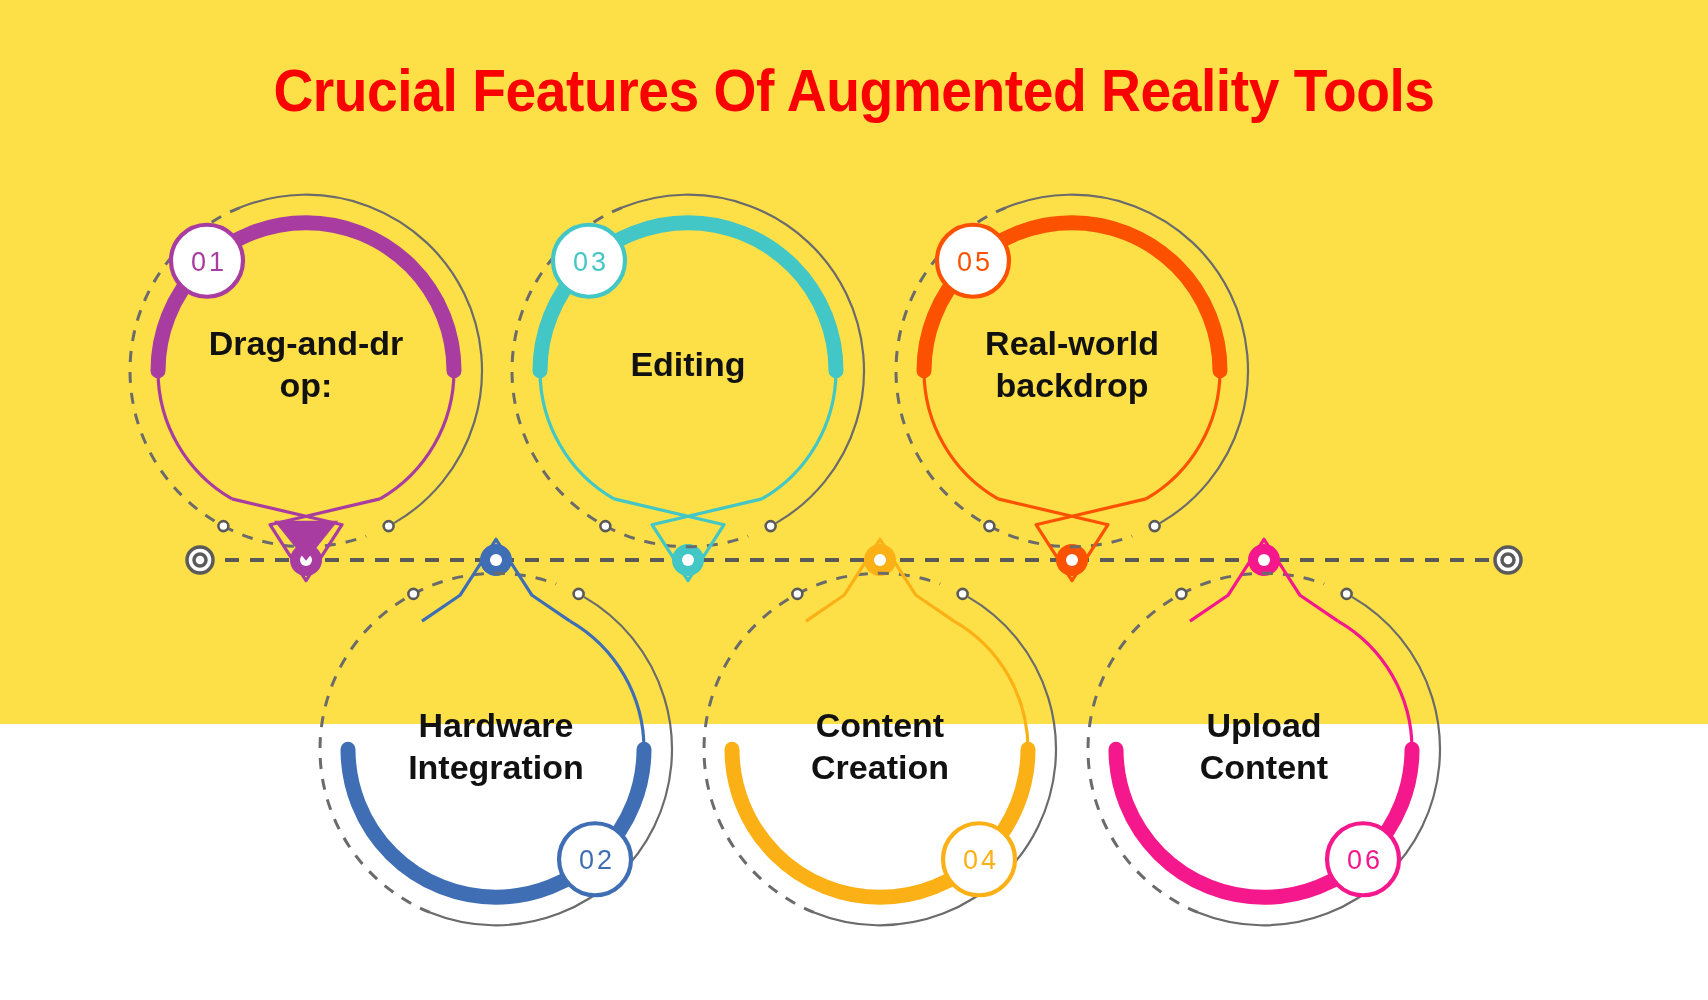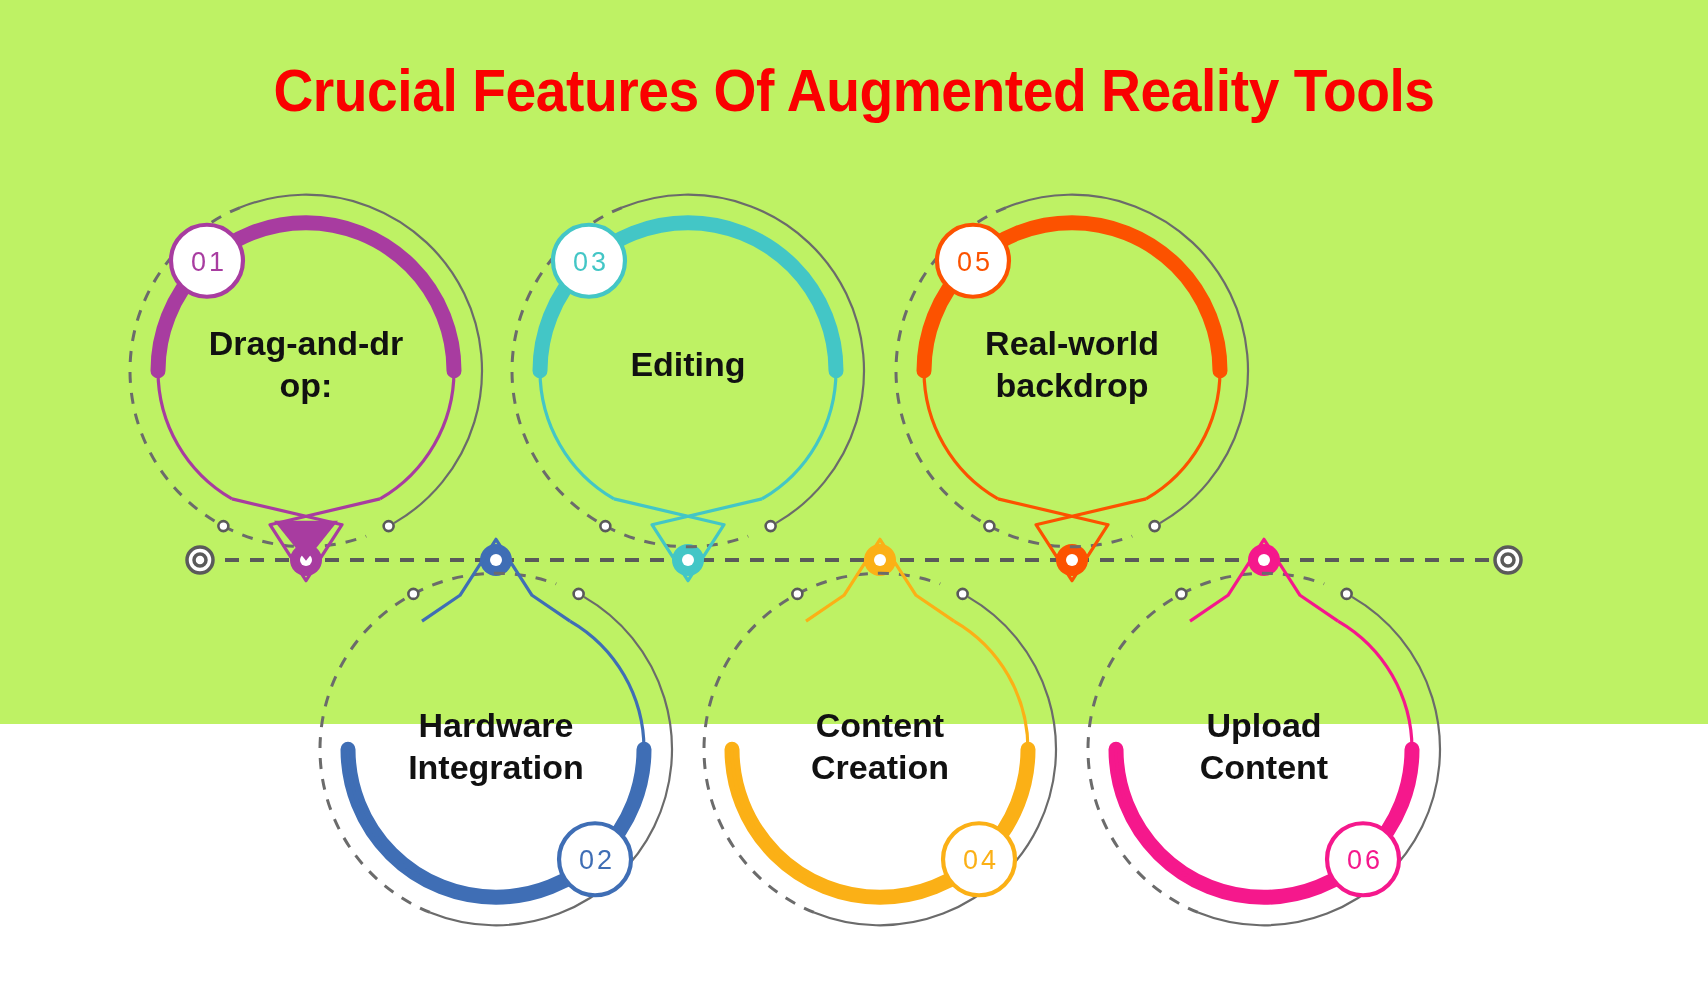--- a/index.html
+++ b/index.html
@@ -10,21 +10,21 @@
   body {
     width: 1708px;
     height: 1000px;
     overflow: hidden;
     font-family: "Liberation Sans", sans-serif;
   }
   #stage {
     position: relative;
     width: 1708px;
     height: 724px;
-    background: #bef264;
+    background: #fde047;
   }
   .title {
     position: absolute;
     top: 56px;
     left: 0;
     width: 1708px;
     text-align: center;
     color: #fa0000;
     font-family: "Liberation Sans", sans-serif;
     font-weight: bold;

